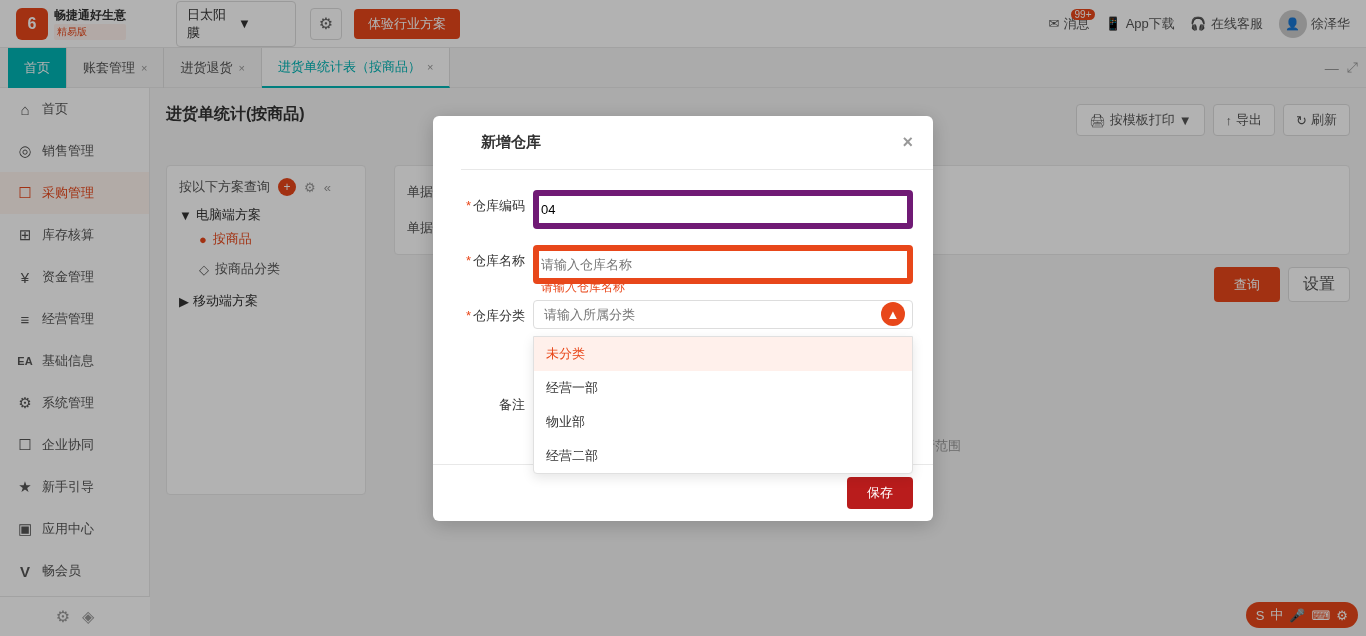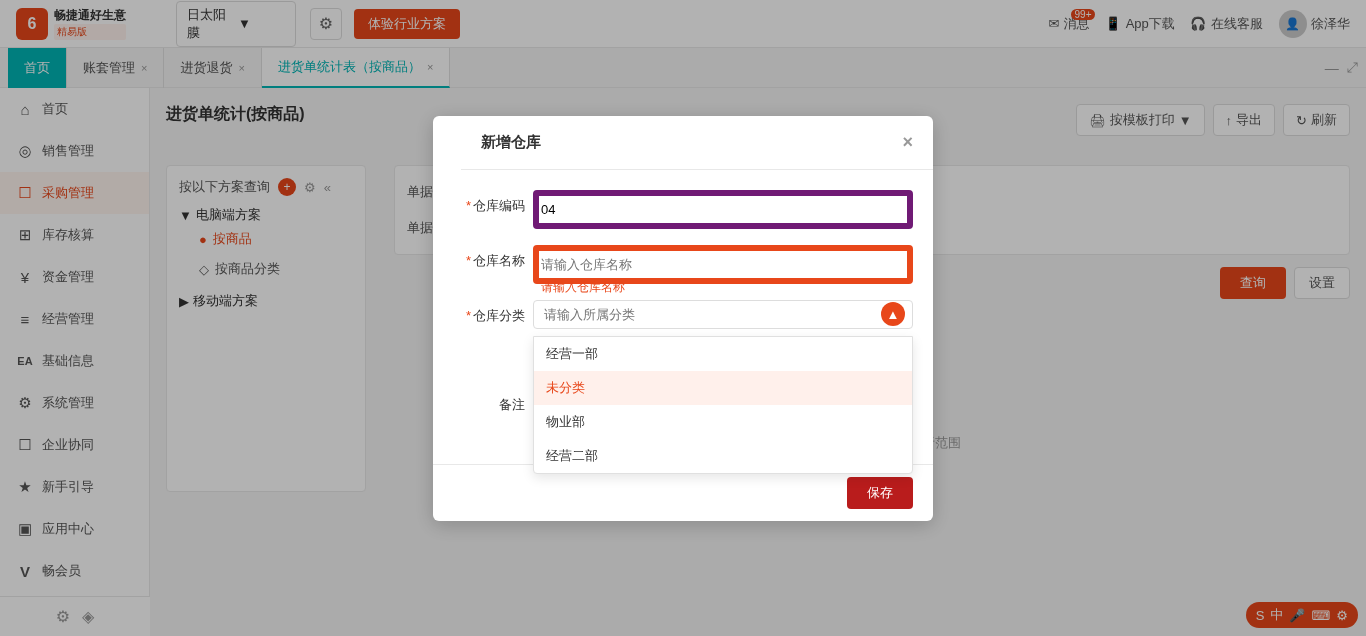--- a/index.html
+++ b/index.html
@@ -160,21 +160,21 @@
       color: #555; font-size: 13px;
     }
     .query-btn {
       background: #e8471a; color: #fff;
       border: none; border-radius: 4px;
       padding: 6px 20px; cursor: pointer; font-size: 13px;
     }
     .settings-btn {
       border: 1px solid #ddd; border-radius: 4px;
       padding: 6px 14px; cursor: pointer; background: #fff;
-      color: #555; font-size: 13px;
+      color: #555; font-size: 16px;
     }
 
     
     .filter-panel {
       background: #fff;
       border-radius: 4px;
       border: 1px solid #e8e8e8;
       padding: 12px;
       margin-bottom: 12px;
     }
@@ -584,22 +584,22 @@
         <input class="form-input error" placeholder="请输入仓库名称" style="">
         <span class="error-msg">请输入仓库名称</span>
       </div>
 
       <div class="form-row">
         <span class="form-label required">仓库分类</span>
         <div class="dropdown-wrapper">
           <input class="dropdown-input" placeholder="请输入所属分类" style="">
           <div class="dropdown-arrow">▲</div>
           <div class="dropdown-list">
+            <div class="dropdown-item selected">未分类</div>
             <div class="dropdown-item">经营一部</div>
-            <div class="dropdown-item selected">未分类</div>
             <div class="dropdown-item">物业部</div>
             <div class="dropdown-item">经营二部</div>
           </div>
         </div>
       </div>
 
       <div class="form-row" style="margin-top: 60px;">
         <span class="form-label">备注</span>
         <input class="form-input" style="">
       </div>

